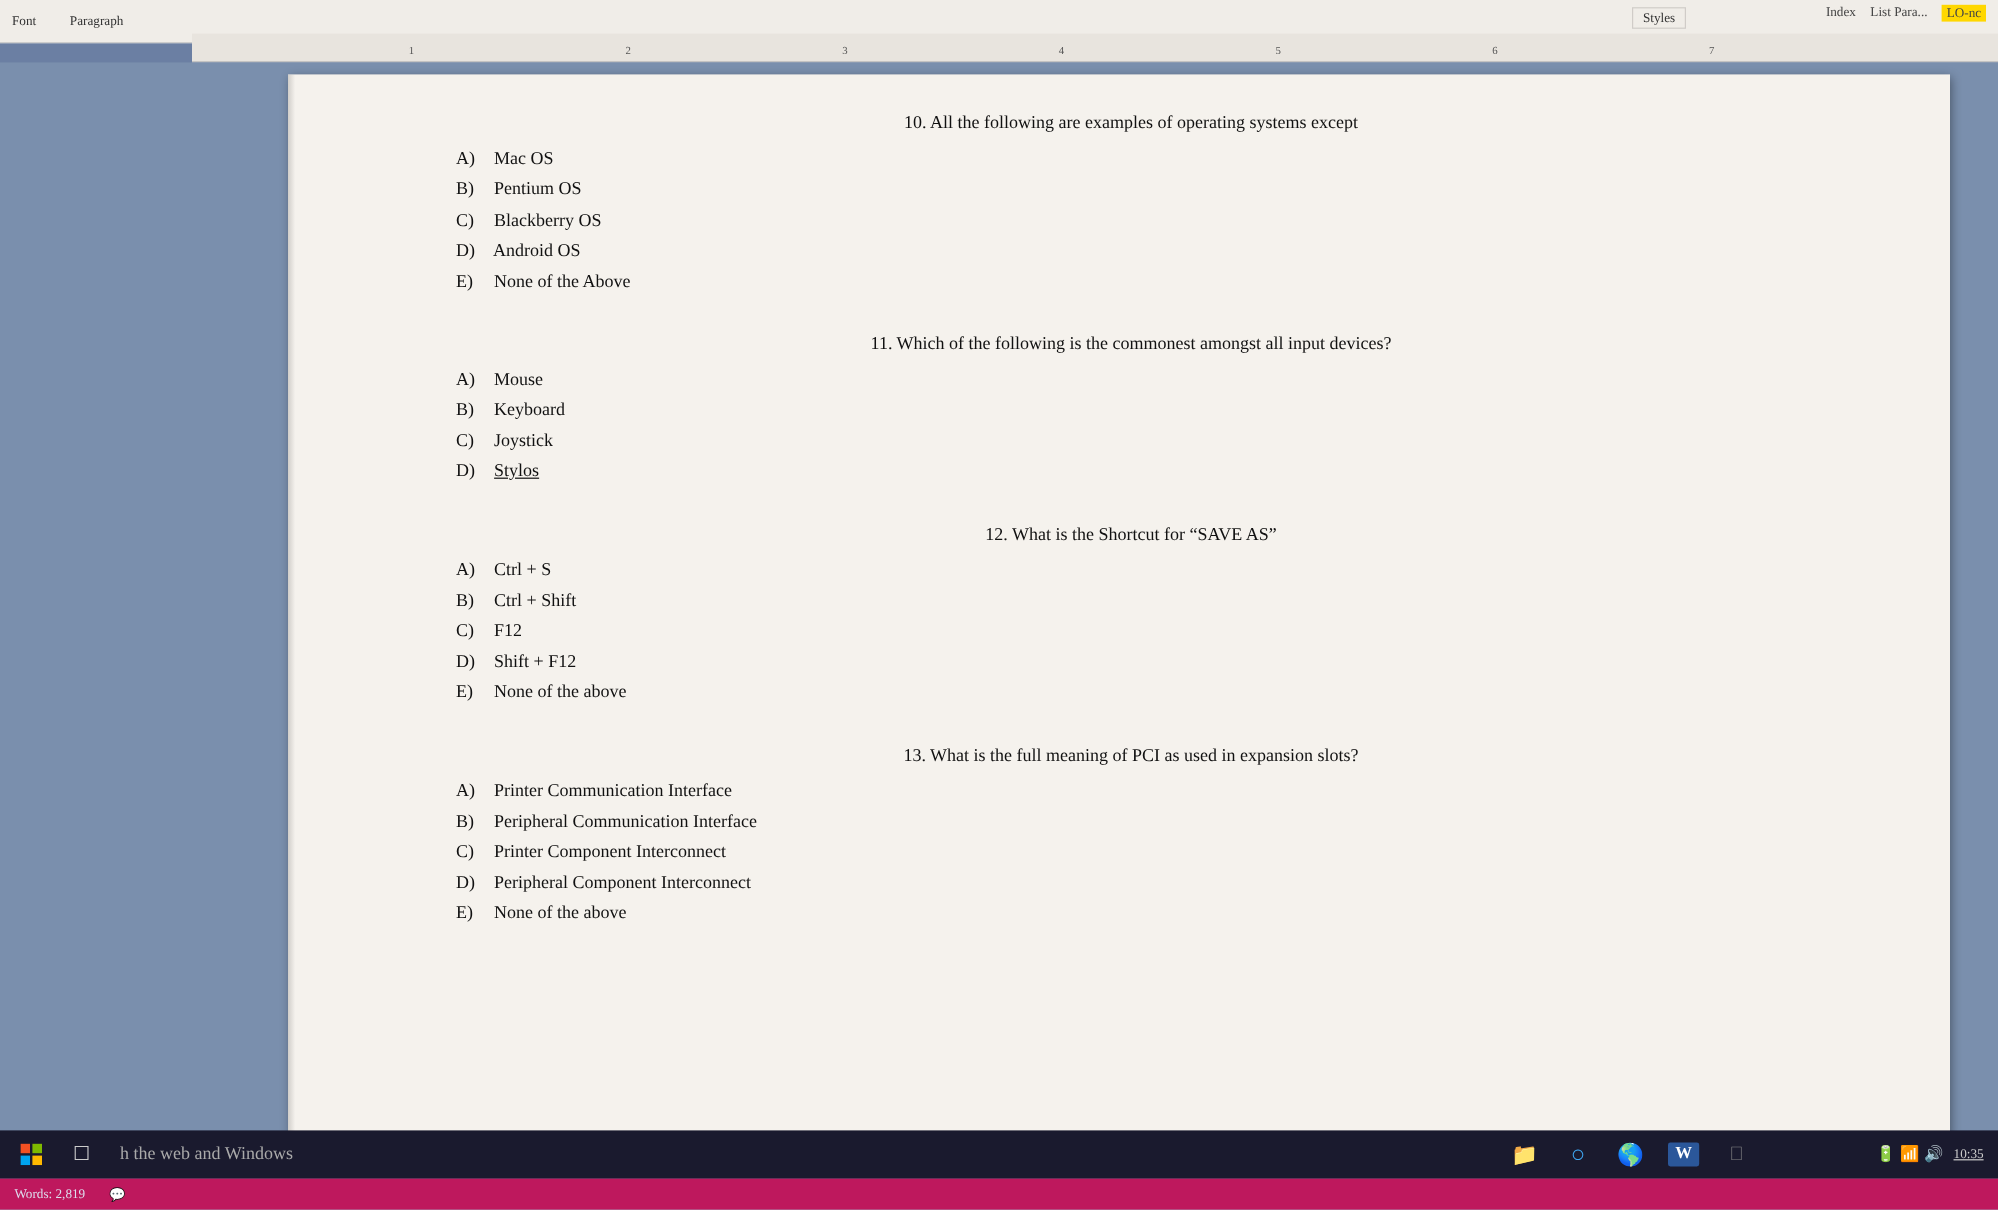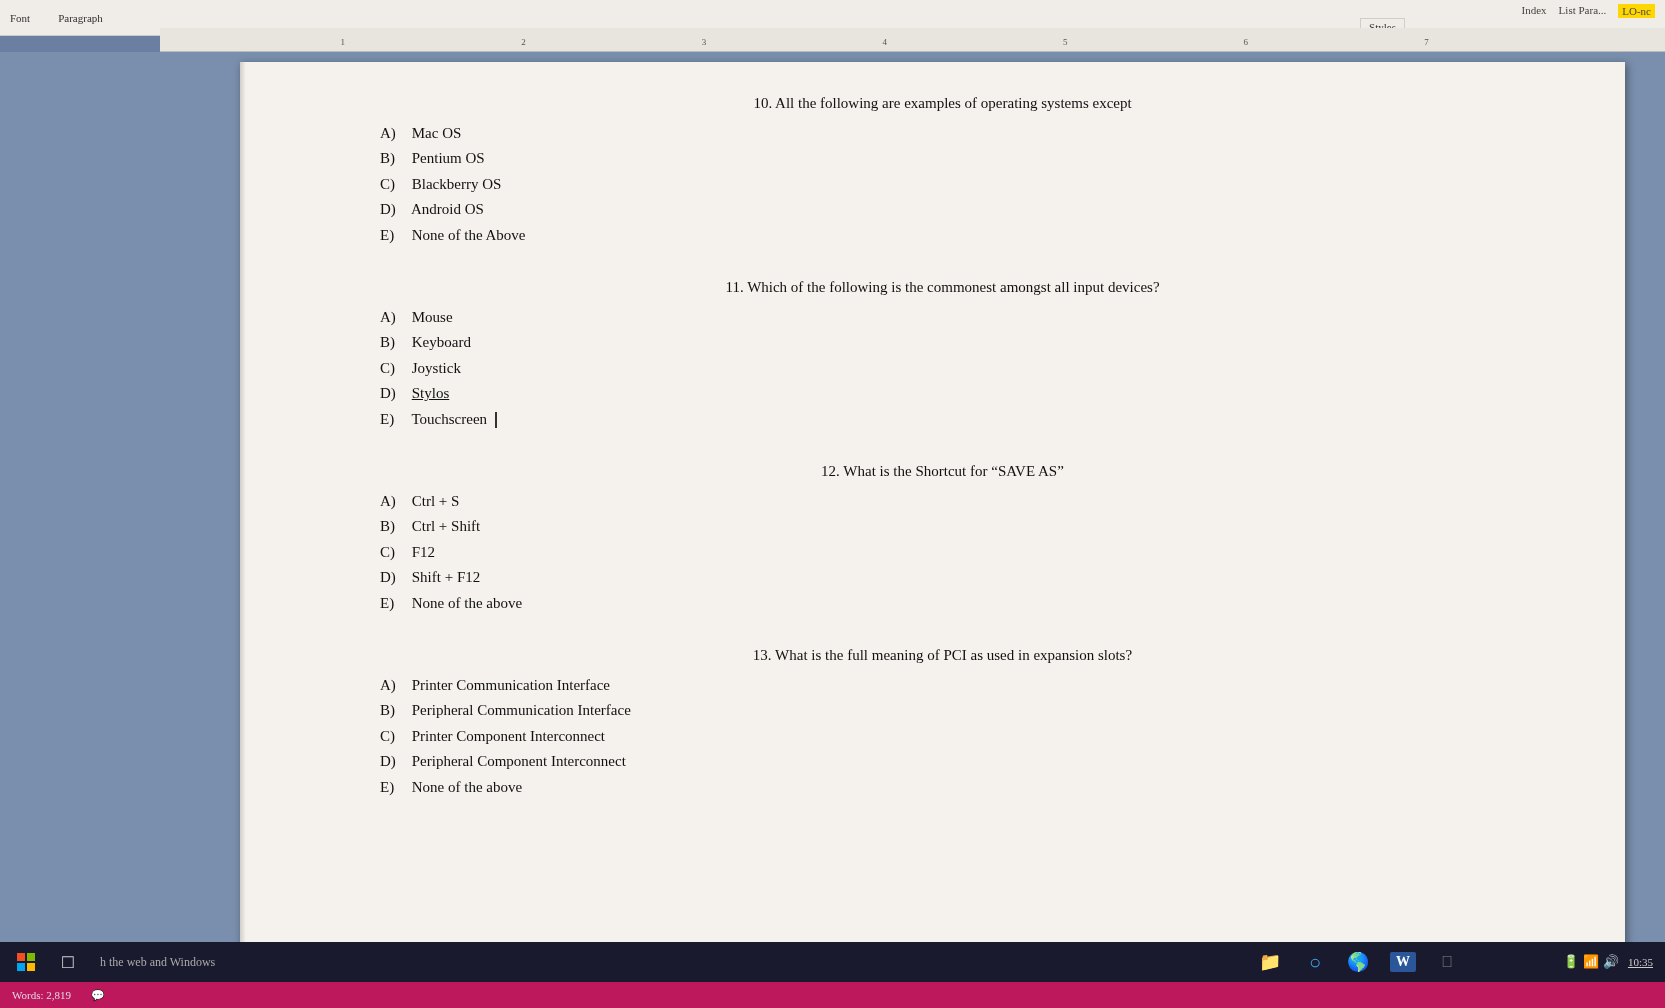--- a/index.html
+++ b/index.html
@@ -158,21 +158,21 @@
       display: flex;
       align-items: center;
       justify-content: center;
       width: 36px;
       height: 32px;
       border-radius: 4px;
       cursor: pointer;
       font-size: 18px;
     }
     .taskbar-search {
-      font-size: 12px;
+      font-size: 15px;
       color: #aaa;
       margin-left: 8px;
     }
     .taskbar-right {
       position: absolute;
       right: 12px;
       display: flex;
       align-items: center;
       gap: 8px;
     }
@@ -207,21 +207,21 @@
     }
 
     .edge-icon {
       color: #3fa9f5;
       font-size: 20px;
     }
 
     
     .styles-panel {
       position: absolute;
-      top: 18px;
+      top: 6px;
       right: 260px;
       font-size: 11px;
       color: #333;
       background: #f0ede8;
       padding: 2px 8px;
       border: 1px solid #d0ccc8;
     }
 
     
     .toolbar-items-right {
@@ -303,21 +303,20 @@
 
     <div class="question-block">
       <div class="question-text">
         11. Which of the following is the commonest amongst all input devices?
       </div>
       <ul class="option-list">
         <li><span class="option-label">A)</span> Mouse</li>
         <li><span class="option-label">B)</span> Keyboard</li>
         <li><span class="option-label">C)</span> Joystick</li>
         <li><span class="option-label">D)</span> <span class="underline">Stylos</span></li>
-        <li><span class="option-label">E)</span> Touchscreen <span class="cursor-ibeam"></span></li>
       </ul>
     </div>
 
     <div class="question-block">
       <div class="question-text">
         12. What is the Shortcut for “SAVE AS”
       </div>
       <ul class="option-list">
         <li><span class="option-label">A)</span> Ctrl + S</li>
         <li><span class="option-label">B)</span> Ctrl + Shift</li>

